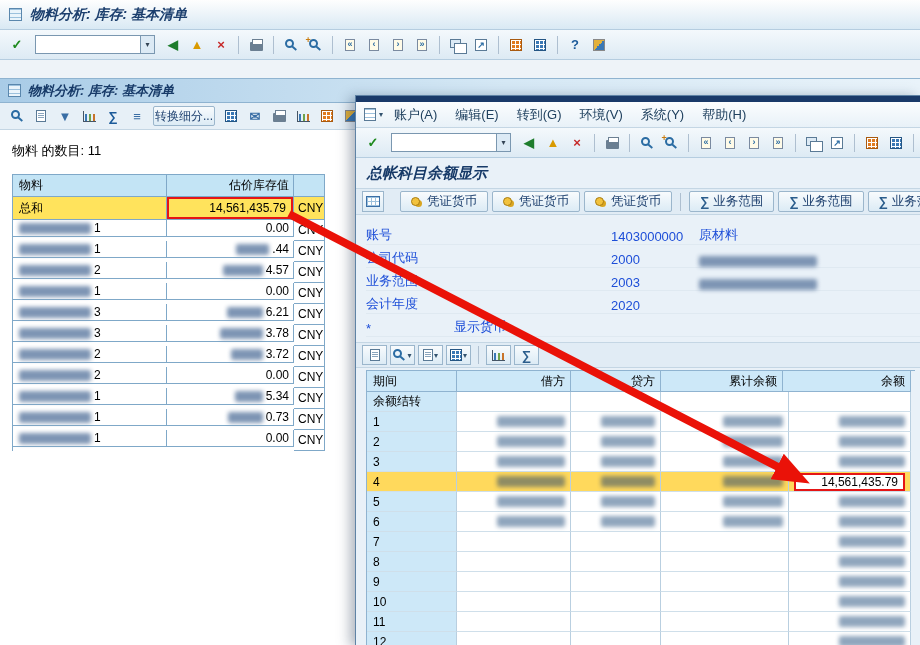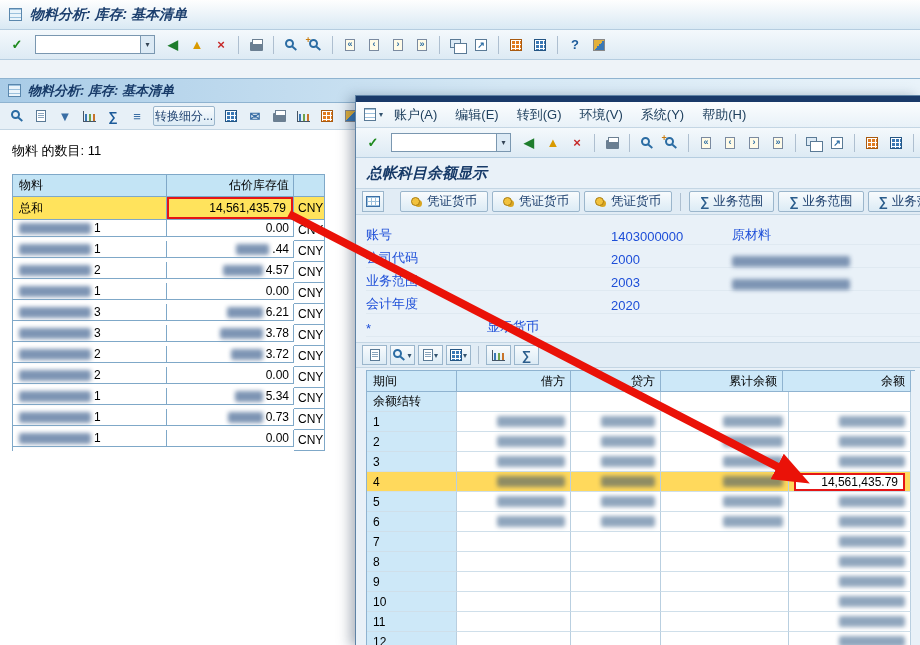--- a/index.html
+++ b/index.html
@@ -95,21 +95,21 @@
   .fg-title { height:30px; display:flex; align-items:center; padding:0 11px; font-size:15px; font-weight:bold;
     font-style:italic; color:#173a68; flex:none; }
   .btn-row { height:27px; background:#e1ecf5; border-top:1px solid #c4d6e4; border-bottom:1px solid #c4d6e4;
     display:flex; align-items:center; padding:0 6px; gap:4px; white-space:nowrap; overflow:hidden; flex:none; }
   .tb-btn { height:21px; display:flex; align-items:center; gap:4px; padding:0 10px; background:linear-gradient(#f8fbfd,#dcebf5);
     border:1px solid #9bb6cc; border-radius:2px; font-size:12.5px; color:#1c3f6e; white-space:nowrap; }
   .gl-form { padding:7px 0 5px 10px; flex:none; }
   .form-row { display:flex; align-items:flex-end; height:23px; border-bottom:1px solid #dfe9f1; font-size:13px; color:#1d4ed8; }
   .f-label { width:245px; }
   .f-value { width:88px; }
-  .f-extra { flex:1; display:flex; align-items:center;margin-left:33px; }
+  .f-extra { flex:1; display:flex; align-items:center; }
   .grid-toolbar { height:26px; background:#e1ecf5; border-top:1px solid #c4d6e4; border-bottom:1px solid #c4d6e4;
     display:flex; align-items:center; padding:0 6px; gap:3px; flex:none; }
   .grid-toolbar .icon-btn { border:1px solid #9bb6cc; background:linear-gradient(#f8fbfd,#dcebf5); height:20px; min-width:25px; }
 
   .gl-table { margin:2px 0 0 10px; border-top:1px solid #8fb3d0; border-left:1px solid #8fb3d0; width:549px; }
   .gl-row { display:flex; }
   .gl-cell { border-right:1px solid #b9cfe0; border-bottom:1px solid #cfdfea; font-size:12px; display:flex;
     align-items:center; height:20px; background:#fff; }
   .gl-hcell { background:#cde8f8; height:21px; border-right:1px solid #8fb3d0; border-bottom:1px solid #8fb3d0; }
   .gl-hcell:not(.c0) { justify-content:flex-end; }

